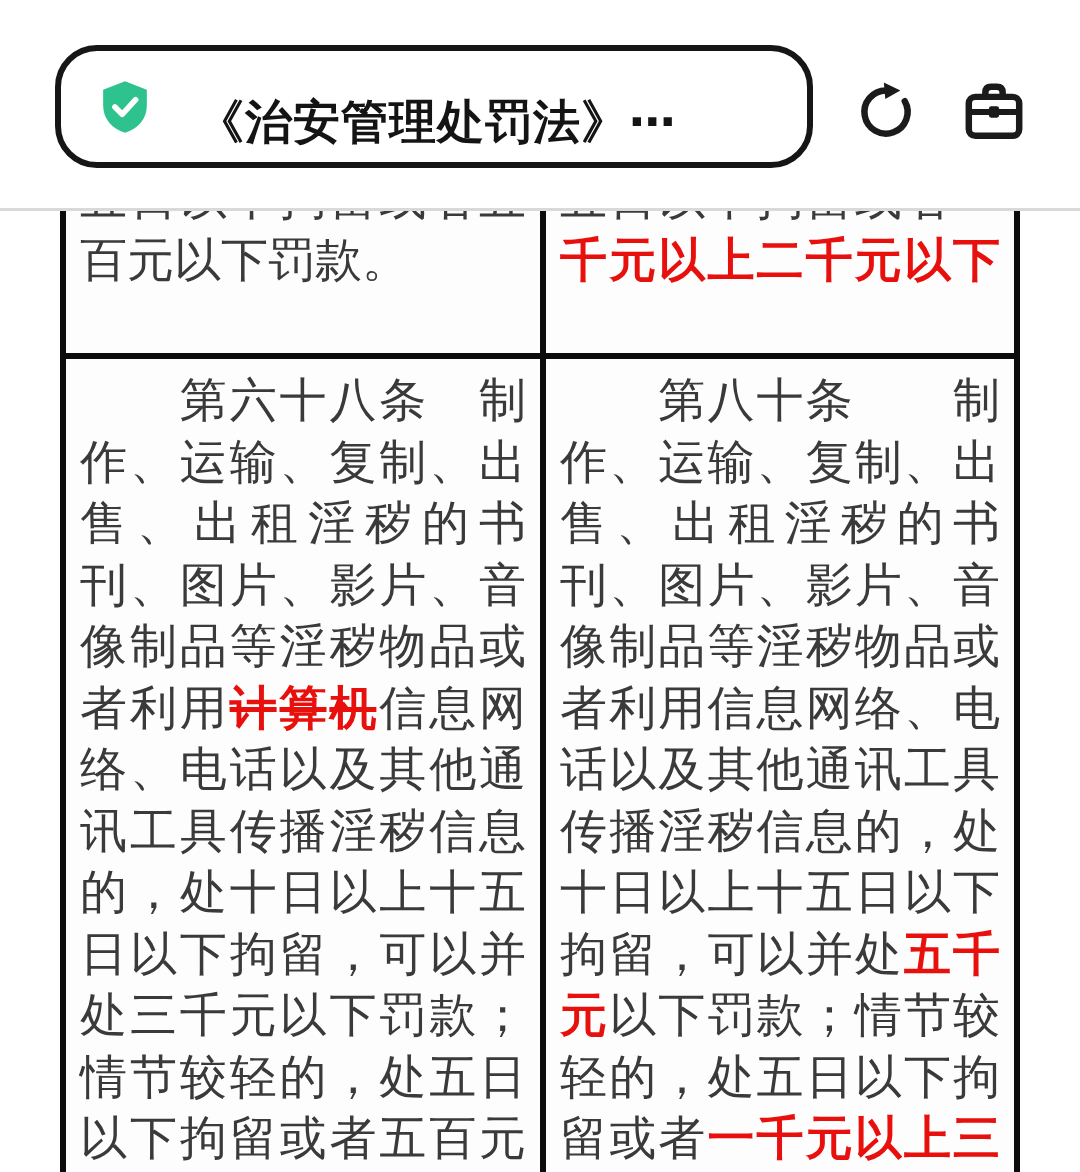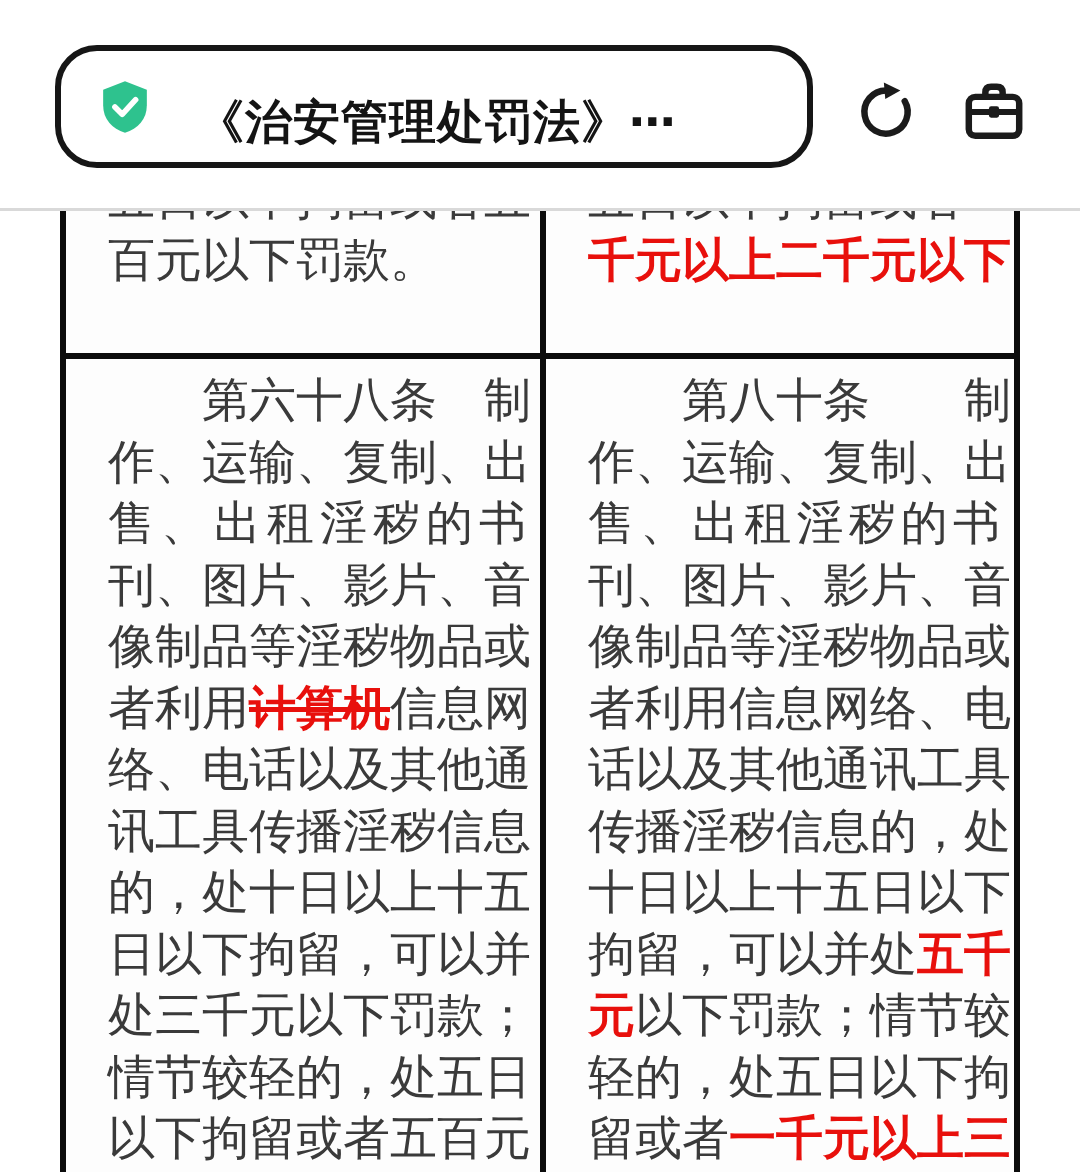--- a/index.html
+++ b/index.html
@@ -60,21 +60,20 @@
     overflow:hidden;
     padding:0 14px;
     color:#3a3a3a;
   }
   .cell + .cell { border-left:6px solid #0c0c0c; }
 
   .line {
     height:61.5px; line-height:61.5px;
     font-size:47px;
     white-space:pre;
-    margin-left:28px;
   }
   .jl { display:flex; justify-content:space-between; }
   .clip { margin-top:-44px; }
 
   .s-normal { color:#3a3a3a; }
   .s-red { color:#e8100c; font-weight:700; }
   .s-red-strike {
     color:#e8100c; font-weight:700;
     text-decoration:line-through;
     text-decoration-thickness:5px;

